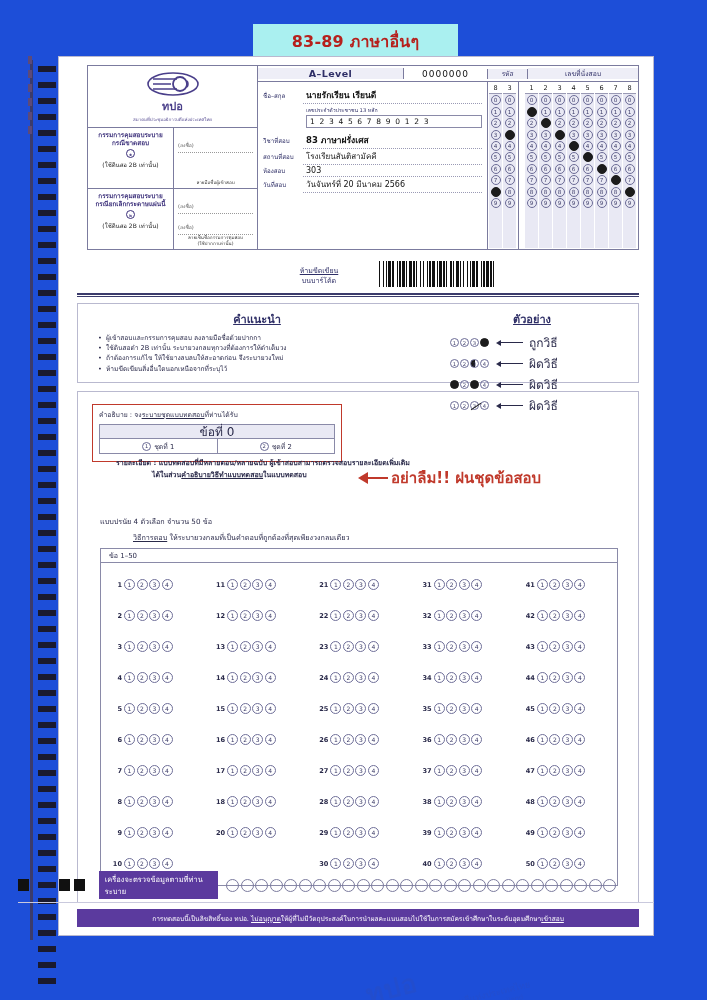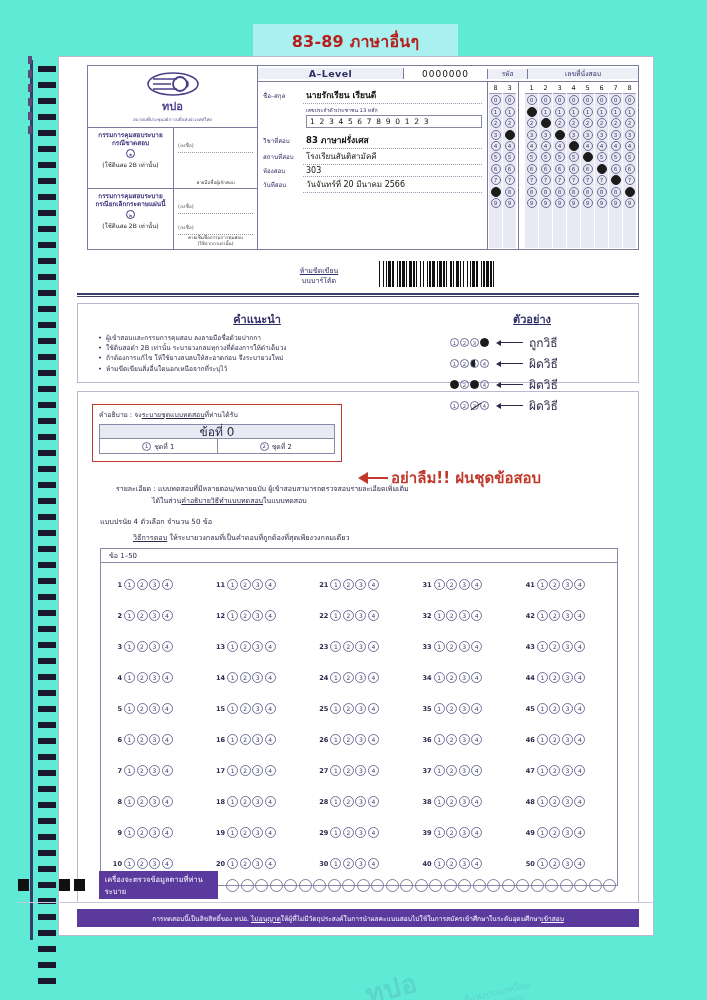--- a/index.html
+++ b/index.html
@@ -2,21 +2,21 @@
 <html><head>
 <meta charset="utf-8">
 <style>
   * { box-sizing: border-box; }
   html, body {
     margin: 0; padding: 0;
     width: 707px; height: 1000px;
     background: #ffffff;
     font-family: "DejaVu Sans", "Liberation Sans", sans-serif;
   }
-  .page { position: relative; width: 707px; height: 1000px; overflow: hidden; background:#5eead4; }
+  .page { position: relative; width: 707px; height: 1000px; overflow: hidden; background:#1d4ed8; }
 
   
   .banner {
     position: absolute; left: 253px; top: 24px; width: 205px; height: 34px;
     background: #aaf0f0; display: flex; align-items: center; justify-content: center;
   }
   .banner-text { color: #b6201c; font-size: 16px; font-weight: bold; letter-spacing: .2px; }
 
   
   .sprocket { position: absolute; width: 18px; }
@@ -122,21 +122,21 @@
   .set-row { height:14px; display:flex; }
   .set-cell { flex:1; display:flex; align-items:center; justify-content:center; font-size:6.8px; color:#2a2a4a; gap:3px;}
   .set-cell:first-child { border-right:1px solid #8a8aa8;}
   .set-bub { width:9px; height:9px; border:1px solid #6b6b96; border-radius:50%; font-size:5.2px; color:#3a3a66; display:flex; align-items:center; justify-content:center;}
 
   .redannot { position:absolute; left:280px; top:74px; display:flex; align-items:center; }
   .redannot .ah { width:0;height:0;border-top:6px solid transparent;border-bottom:6px solid transparent;border-right:10px solid #c0392b;}
   .redannot .al { width:20px;height:2px;background:#c0392b;}
   .redannot .at { font-size:15px; font-weight:bold; color:#c0392b; margin-left:3px; white-space:nowrap;}
 
-  .detail { position:absolute; left:38px; top:92px; width:500px; }
+  .detail { position:absolute; left:38px; top:66px; width:500px;font-weight:bold; }
   .detail p { margin:0 0 1px 0; font-size:7px; color:#2a2a4a; line-height:1.5;}
   .detail p.ind { padding-left:36px; }
   .detail u { text-decoration:underline;}
   .qinfo { position:absolute; left:22px; top:124px; font-size:7.2px; color:#2a2a4a;}
   .qmethod { position:absolute; left:55px; top:140px; font-size:7.2px; color:#2a2a4a;}
   .qmethod u { text-decoration:underline;}
 
   
   .ansbox { position:absolute; left:22px; top:156px; width:518px; height:338px; border:1px solid #8a8aa8;}
   .ansbox-hd { height:14px; border-bottom:1px solid #8a8aa8; display:flex; align-items:center; padding-left:8px; font-size:7px; color:#2a2a4a;}
@@ -811,27 +811,20 @@
                 <span class="abub">4</span>
               </div>
               <div class="ansrow">
                 <span class="ansnum">18</span>
                 <span class="abub">1</span>
                 <span class="abub">2</span>
                 <span class="abub">3</span>
                 <span class="abub">4</span>
               </div>
               <div class="ansrow">
-                <span class="ansnum">19</span>
-                <span class="abub">1</span>
-                <span class="abub">2</span>
-                <span class="abub">3</span>
-                <span class="abub">4</span>
-              </div>
-              <div class="ansrow">
                 <span class="ansnum">20</span>
                 <span class="abub">1</span>
                 <span class="abub">2</span>
                 <span class="abub">3</span>
                 <span class="abub">4</span>
               </div>
             </div>
             <div class="anscol">
               <div class="ansrow">
                 <span class="ansnum">21</span>

